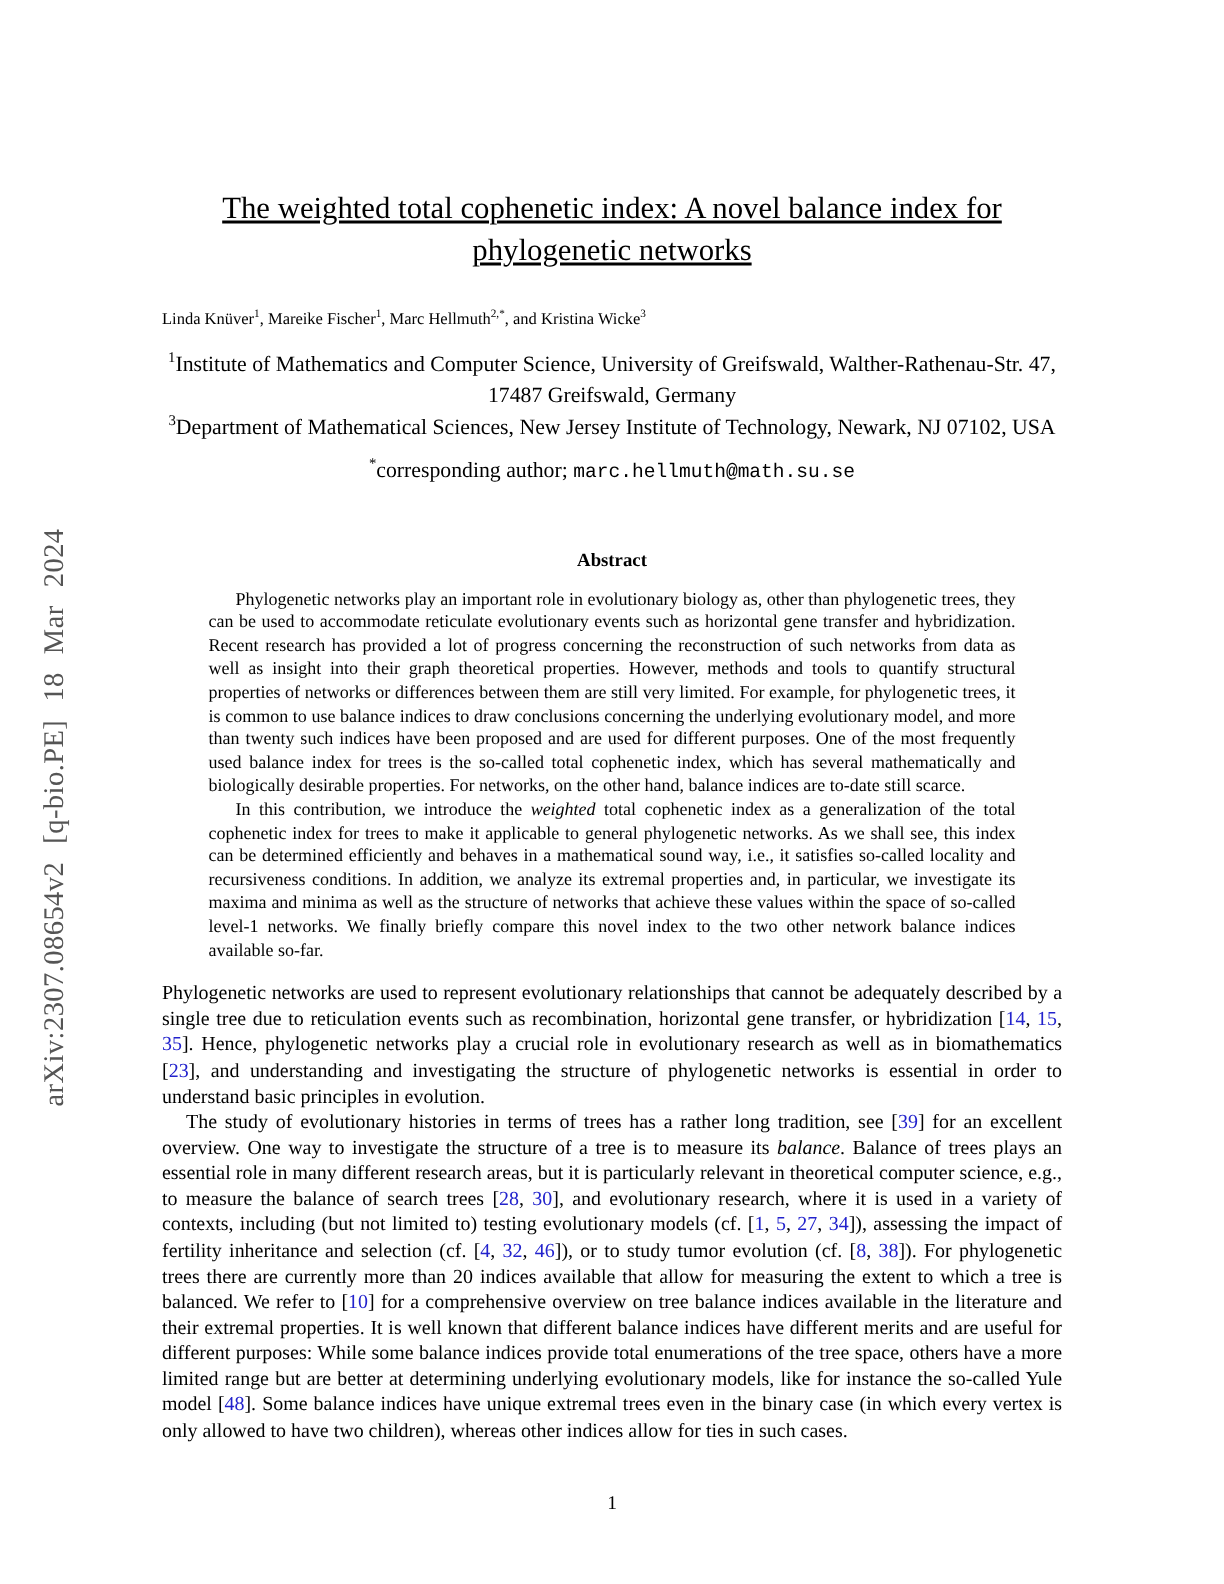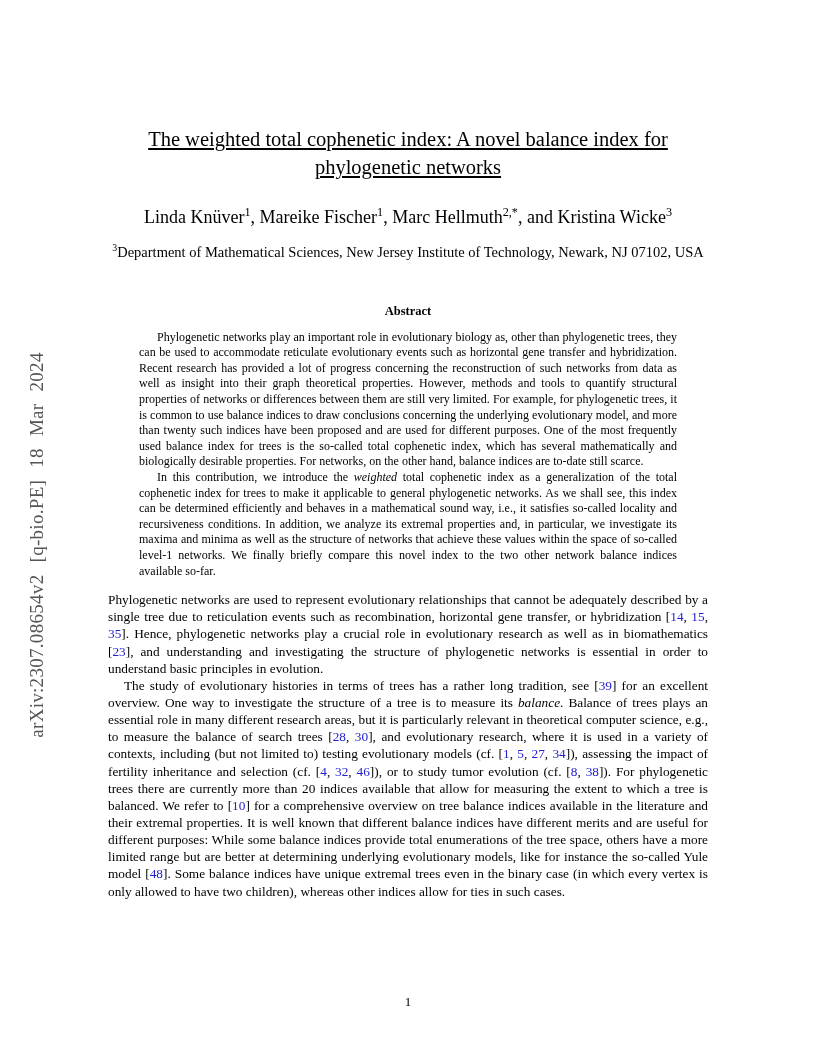--- a/index.html
+++ b/index.html
@@ -14,21 +14,21 @@
     position:absolute; left:37px; top:545px;
     transform:translate(-50%,-50%) rotate(-90deg);
     white-space:nowrap; font-size:19px; color:#555;
     word-spacing:7px; letter-spacing:0.3px;
   }
   .content { padding:0 108px; }
   .title {
     margin-top:126px; text-align:center;
     font-size:20.5px; font-weight:normal; line-height:1.35;text-decoration:underline;
   }
-  .authors { margin-top:26px; text-align:center; font-size:18px; }
+  .authors { margin-top:26px; font-size:11px; }
   .affiliations {
     margin:14px auto 0; max-width:600px; text-align:center;
     font-size:14.5px; line-height:1.45;
   }
   .affiliation { margin:0 auto; }
   .affiliation.corresponding { margin-top:8px; }
   sup { font-size:68%; vertical-align:super; line-height:0; }
   .mono { font-family:"Liberation Mono", monospace; font-size:0.9em; }
   .abstract {
     width:538px; margin:40px auto 11px;
@@ -55,21 +55,23 @@
 
   <div class="watermark">arXiv:2307.08654v2 [q-bio.PE] 18 Mar 2024</div>
 
   <div class="content">
 
     <h1 class="title">The weighted total cophenetic index: A novel balance index for phylogenetic networks</h1>
 
     <div class="authors">Linda Knüver<sup>1</sup>, Mareike Fischer<sup>1</sup>, Marc Hellmuth<sup>2,*</sup>, and Kristina Wicke<sup>3</sup></div>
 
     <div class="affiliations">
+      <div class="affiliation"><sup>1</sup>Institute of Mathematics and Computer Science, University of Greifswald, Walther-Rathenau-Str. 47, 17487 Greifswald, Germany</div>
       <div class="affiliation"><sup>3</sup>Department of Mathematical Sciences, New Jersey Institute of Technology, Newark, NJ 07102, USA</div>
+      <div class="affiliation corresponding"><sup>*</sup>corresponding author; <span class="mono">marc.hellmuth@math.su.se</span></div>
     </div>
 
     <div class="abstract">
       <div class="abstract-heading">Abstract</div>
       <p>Phylogenetic networks play an important role in evolutionary biology as, other than phylogenetic trees, they can be used to accommodate reticulate evolutionary events such as horizontal gene transfer and hybridization. Recent research has provided a lot of progress concerning the reconstruction of such networks from data as well as insight into their graph theoretical properties. However, methods and tools to quantify structural properties of networks or differences between them are still very limited. For example, for phylogenetic trees, it is common to use balance indices to draw conclusions concerning the underlying evolutionary model, and more than twenty such indices have been proposed and are used for different purposes. One of the most frequently used balance index for trees is the so-called total cophenetic index, which has several mathematically and biologically desirable properties. For networks, on the other hand, balance indices are to-date still scarce.</p>
       <p>In this contribution, we introduce the <em>weighted</em> total cophenetic index as a generalization of the total cophenetic index for trees to make it applicable to general phylogenetic networks. As we shall see, this index can be determined efficiently and behaves in a mathematical sound way, i.e., it satisfies so-called locality and recursiveness conditions. In addition, we analyze its extremal properties and, in particular, we investigate its maxima and minima as well as the structure of networks that achieve these values within the space of so-called level-1 networks. We finally briefly compare this novel index to the two other network balance indices available so-far.</p>
     </div>
 
 
     <div class="body-text">

